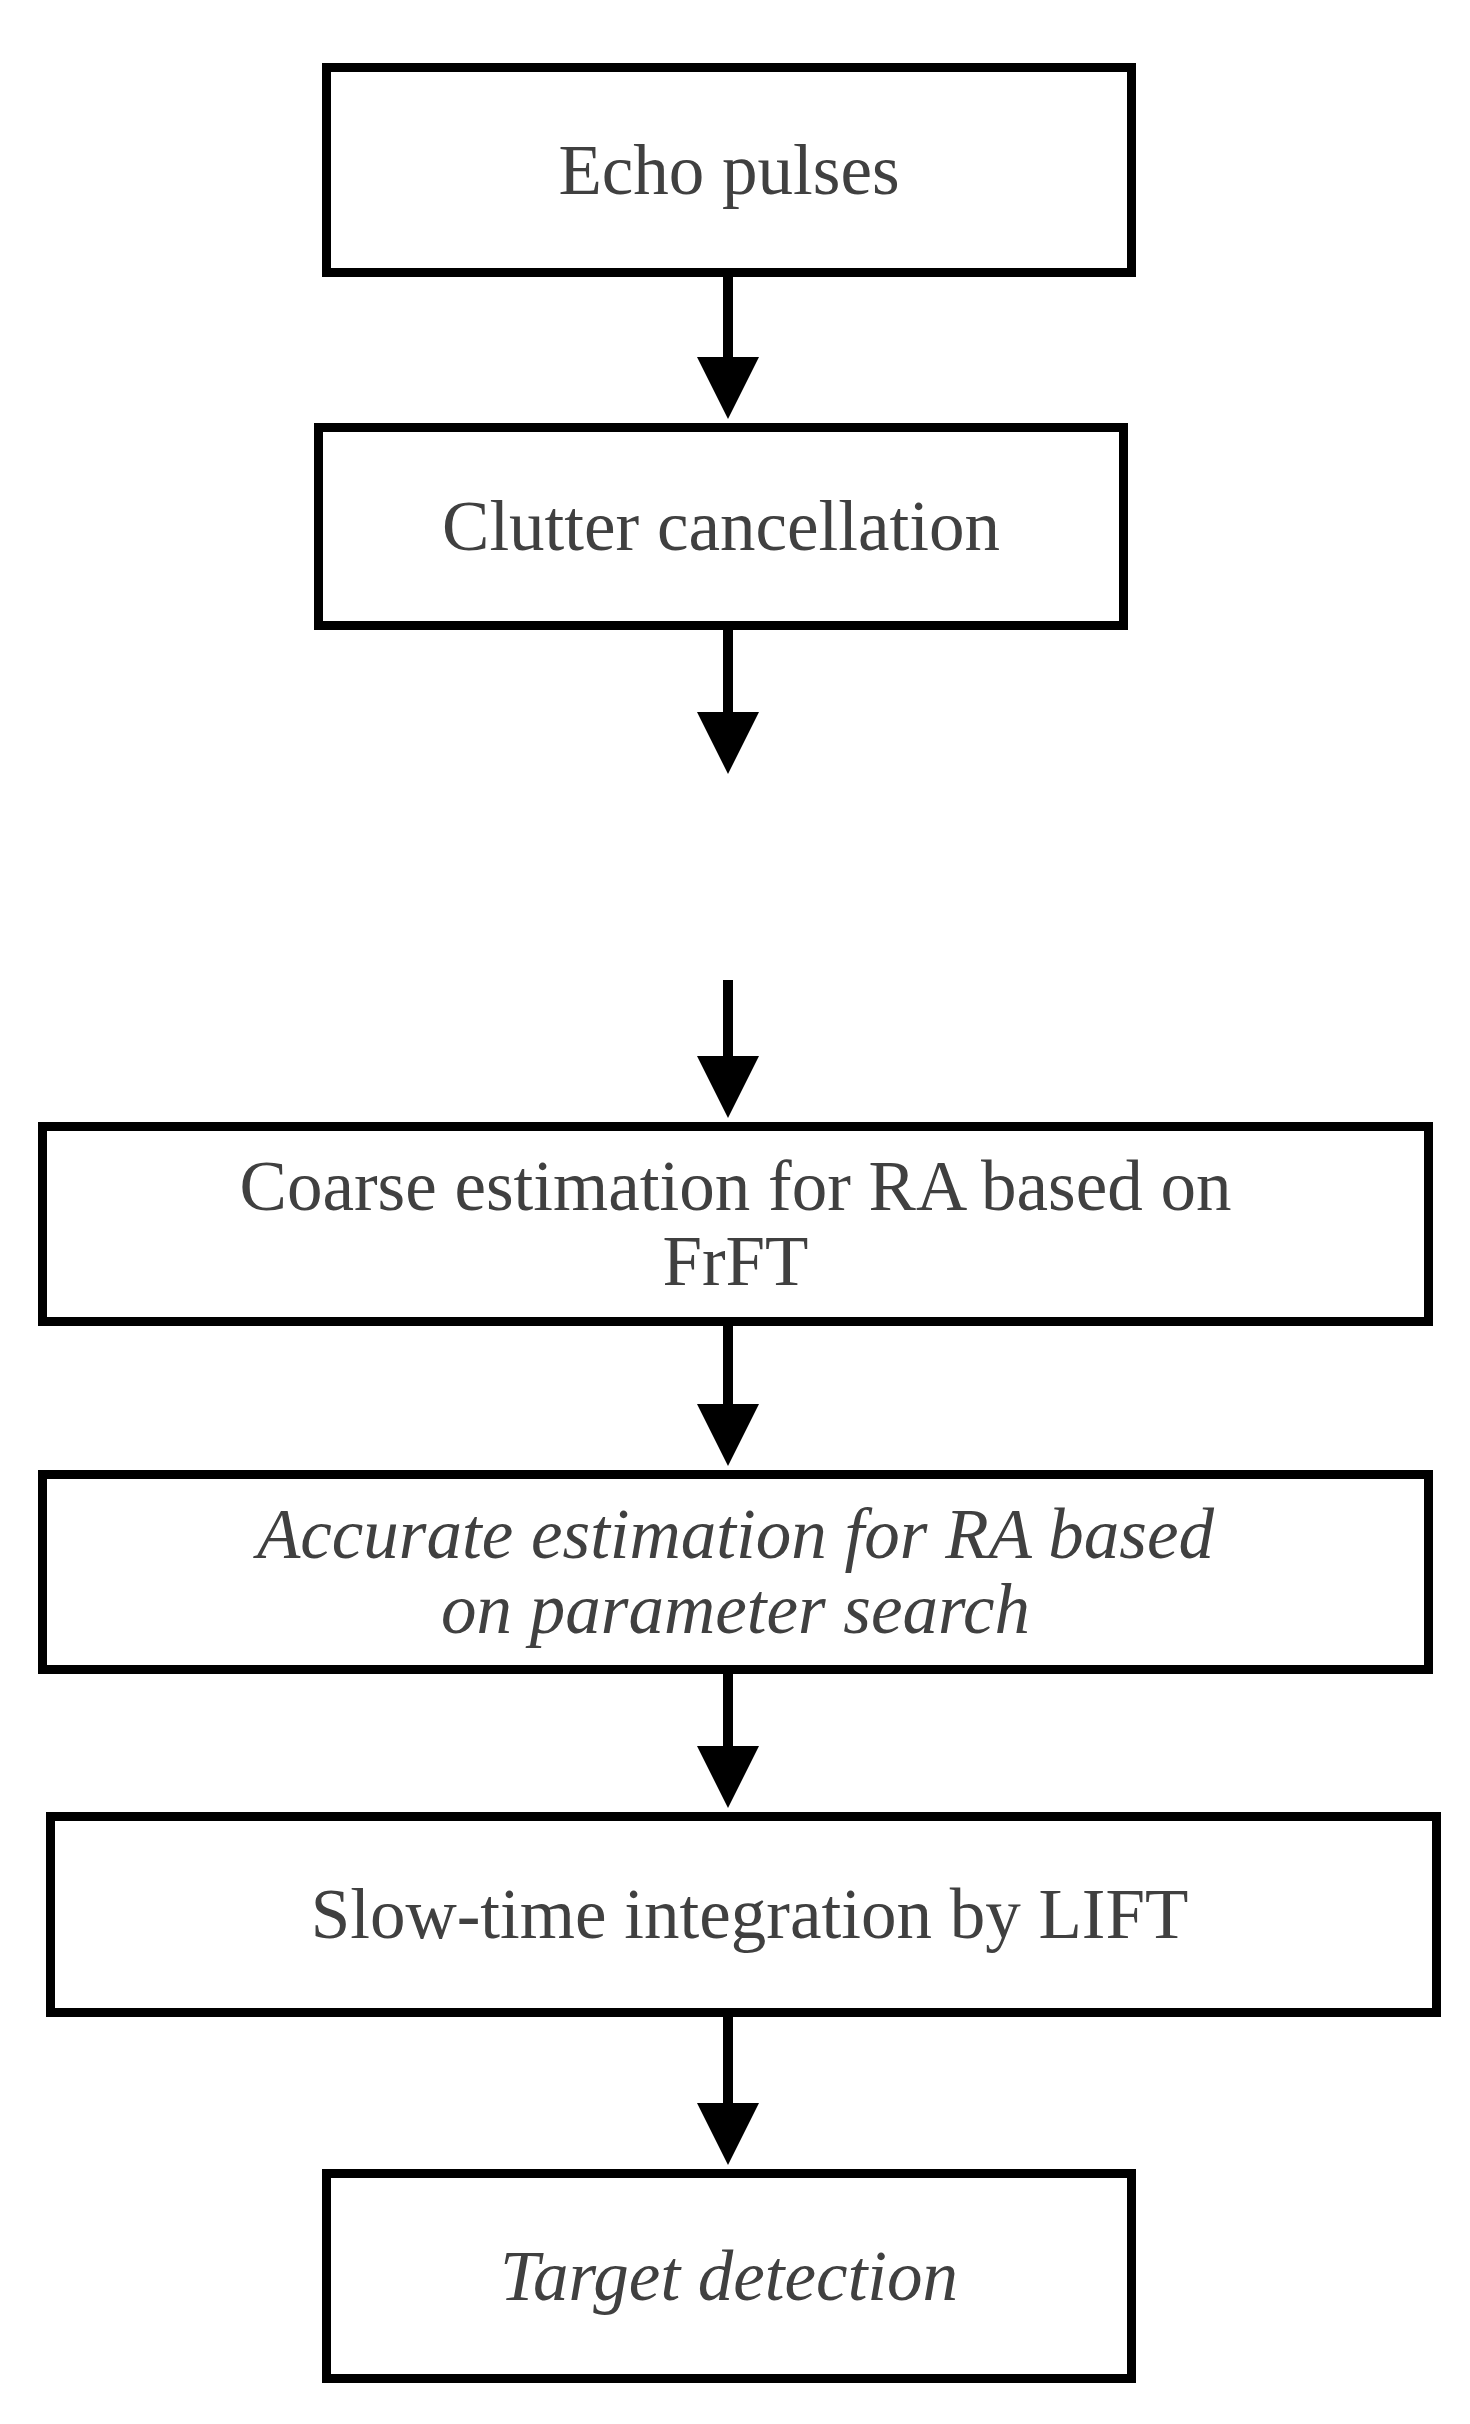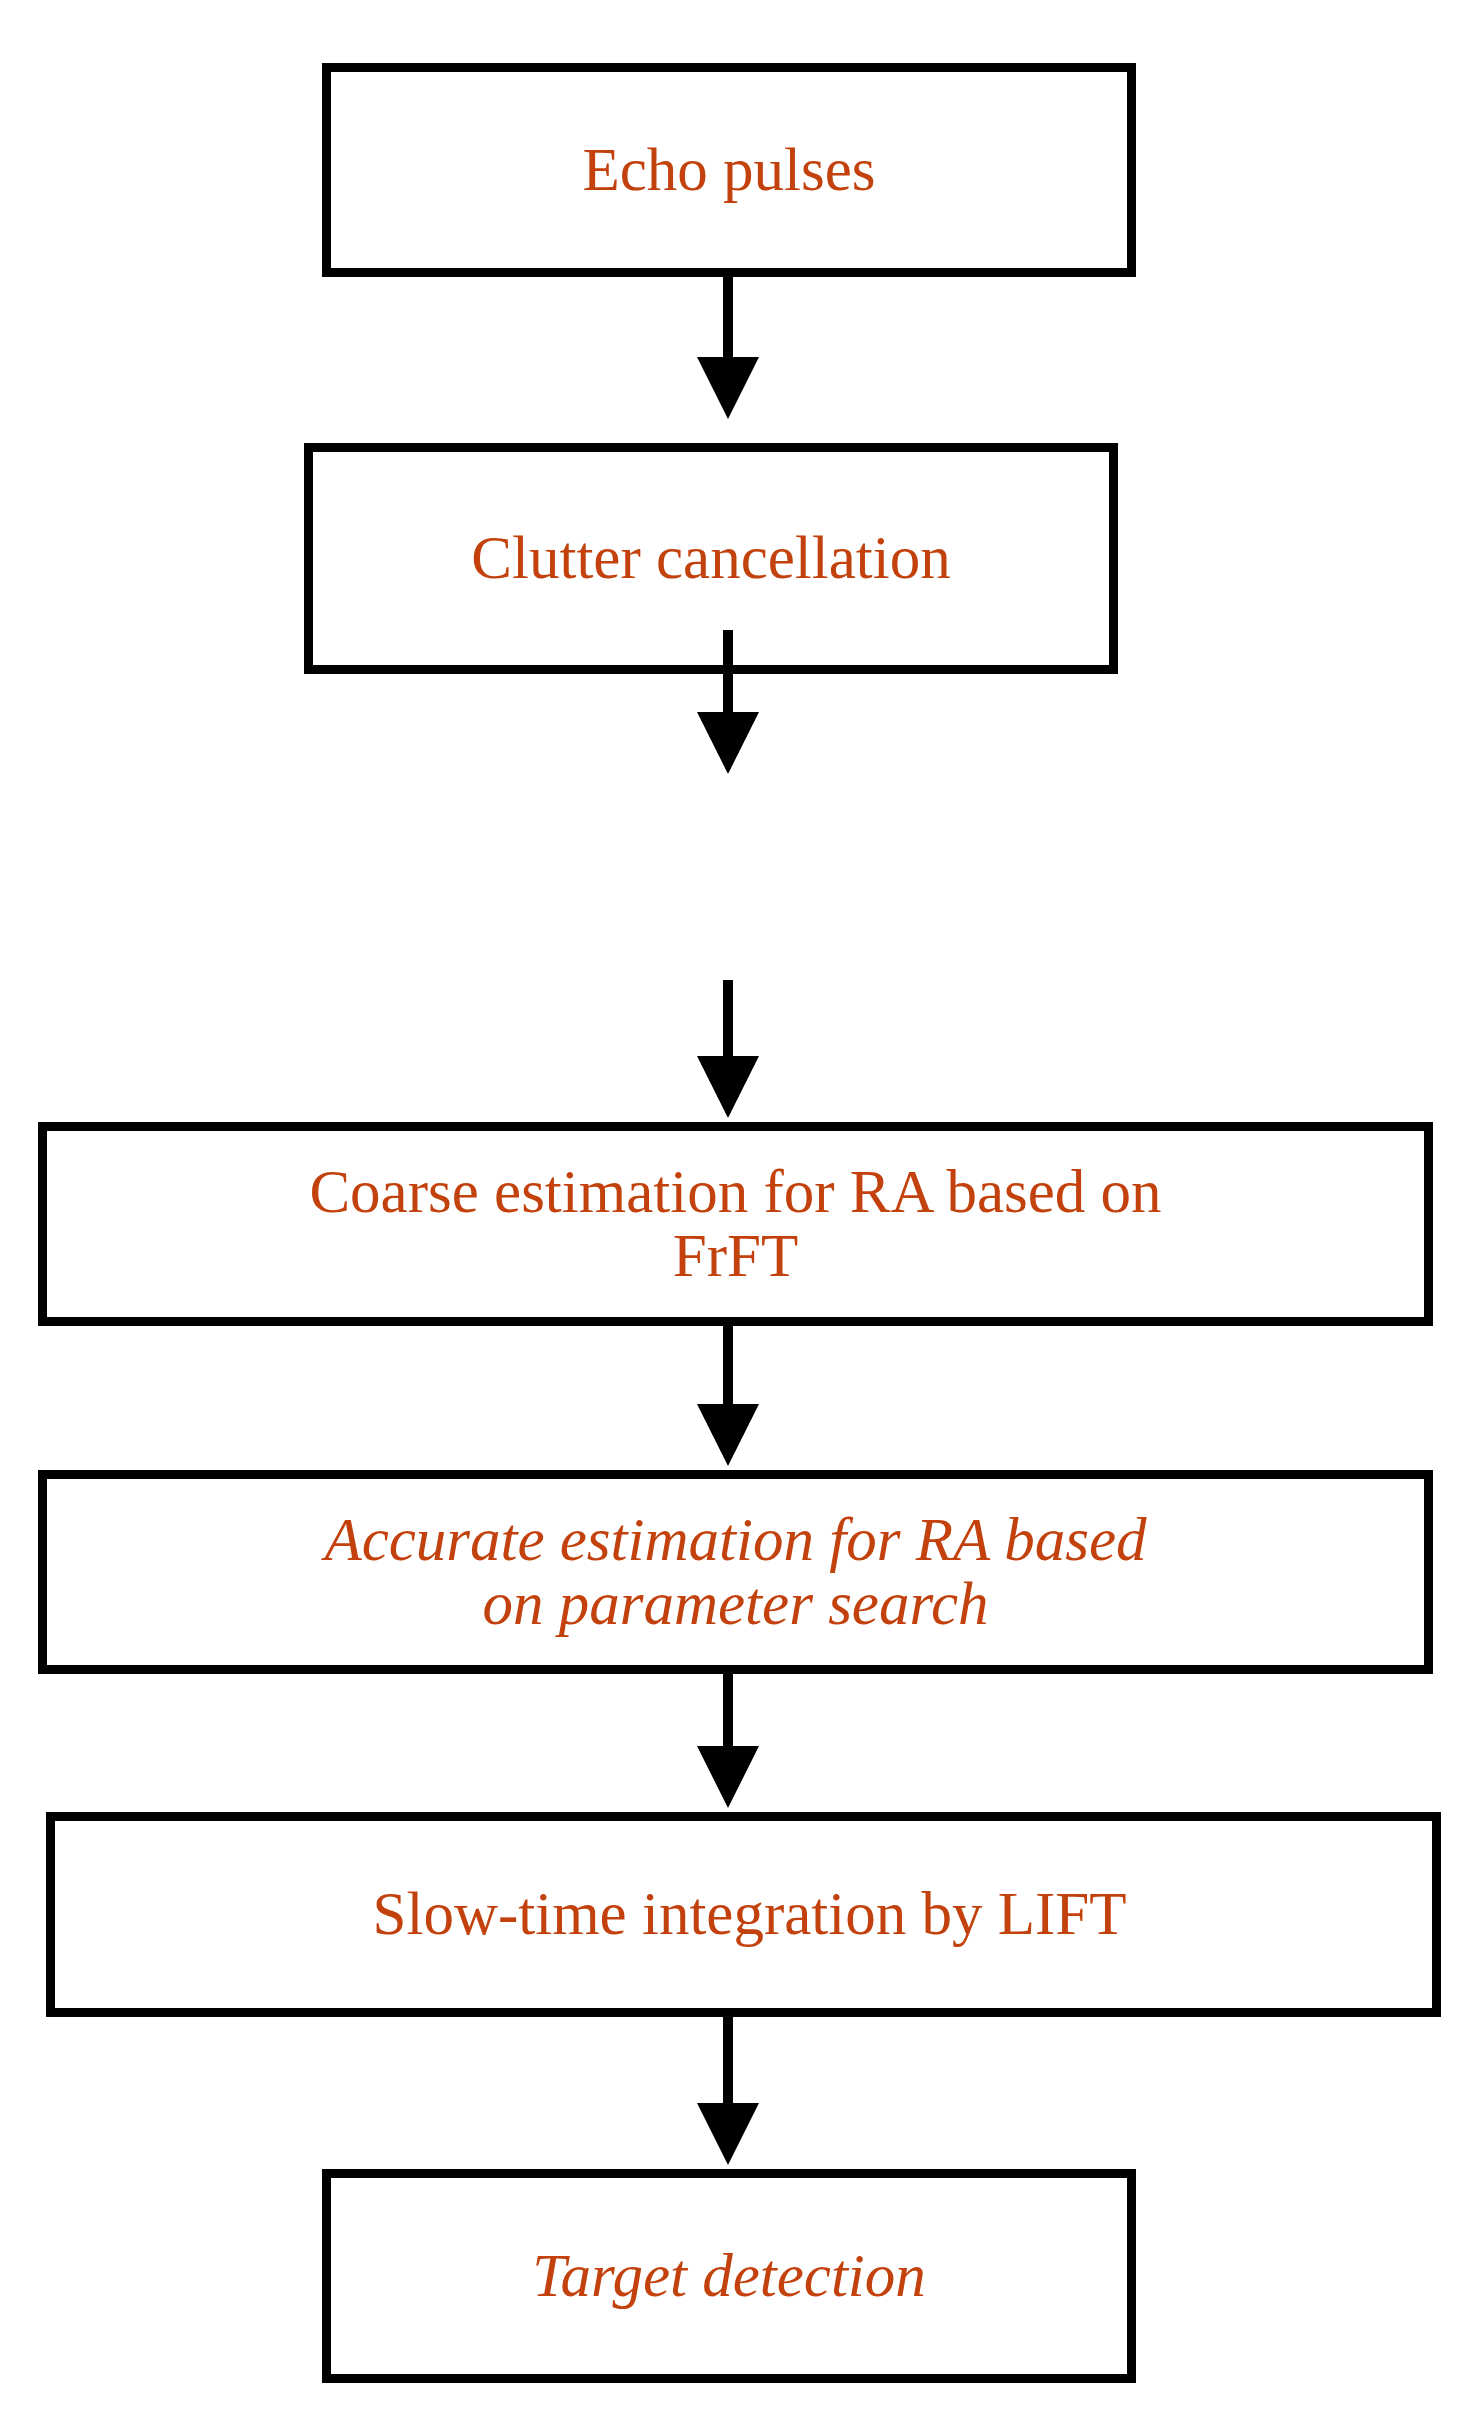--- a/index.html
+++ b/index.html
@@ -18,28 +18,28 @@
   }
   .node {
     position: absolute;
     box-sizing: border-box;
     border: 9px solid #000000;
     background: #ffffff;
     display: flex;
     align-items: center;
     justify-content: center;
     text-align: center;
-    font-size: 61px;
+    font-size: 71px;
     line-height: 1.05;
     white-space: pre-line;
-    color: #c2410c;
+    color: #404040;
   }
   
   .n1 { left: 322px; top: 63px;   width: 814px;  height: 214px; }
-  .n2 { left: 304px; top: 423px;  width: 814px;  height: 231px; margin-top: 20px; }
+  .n2 { left: 314px; top: 423px;  width: 814px;  height: 207px; }
   .n3 { left: 322px; top: 778px;  width: 814px;  height: 202px; }
   .n7 { left: 322px; top: 2169px; width: 814px;  height: 214px; font-style: italic; }
   
   .n4 { left: 38px;  top: 1122px; width: 1395px; height: 204px; }
   .n5 { left: 38px;  top: 1470px; width: 1395px; height: 204px; font-style: italic; }
   .n6 { left: 46px;  top: 1812px; width: 1395px; height: 205px; padding-left: 12px; }
 
   .arrow {
     position: absolute;
     width: 62px;

